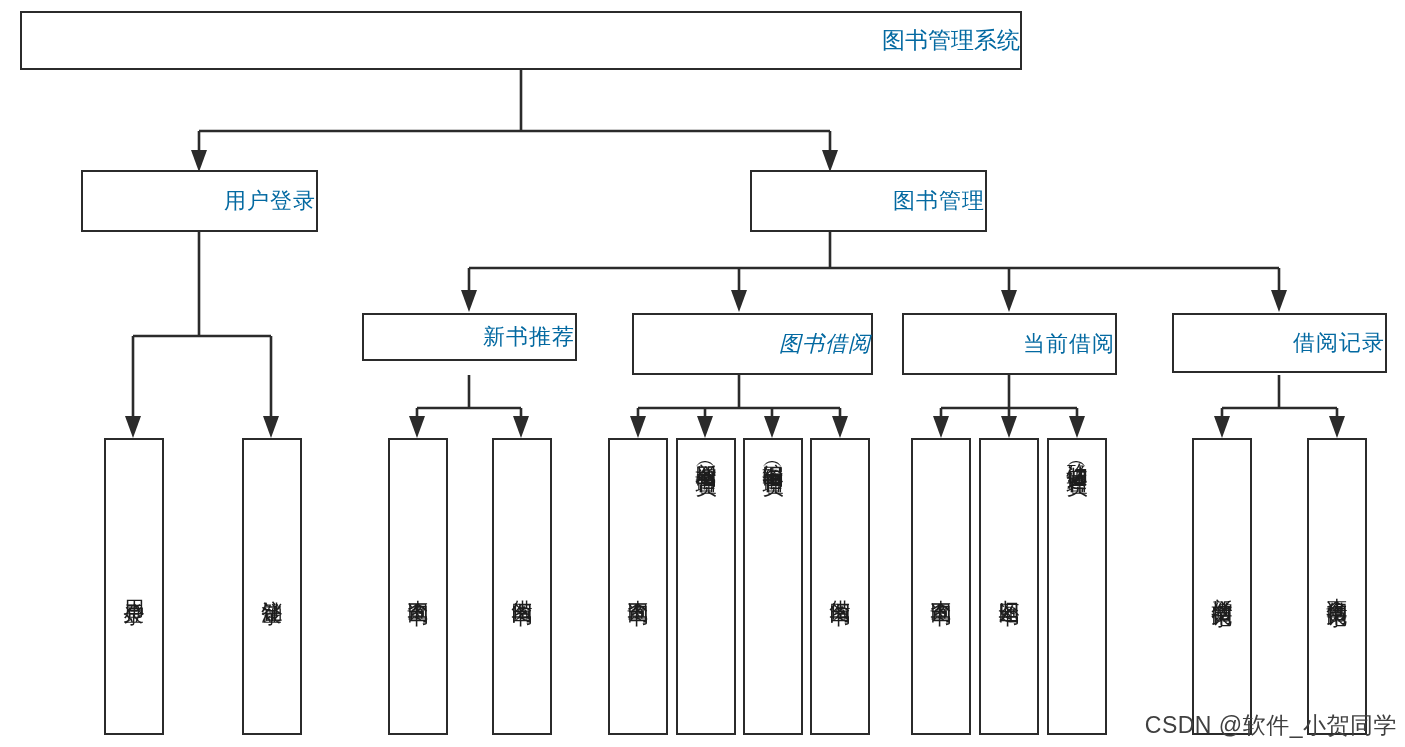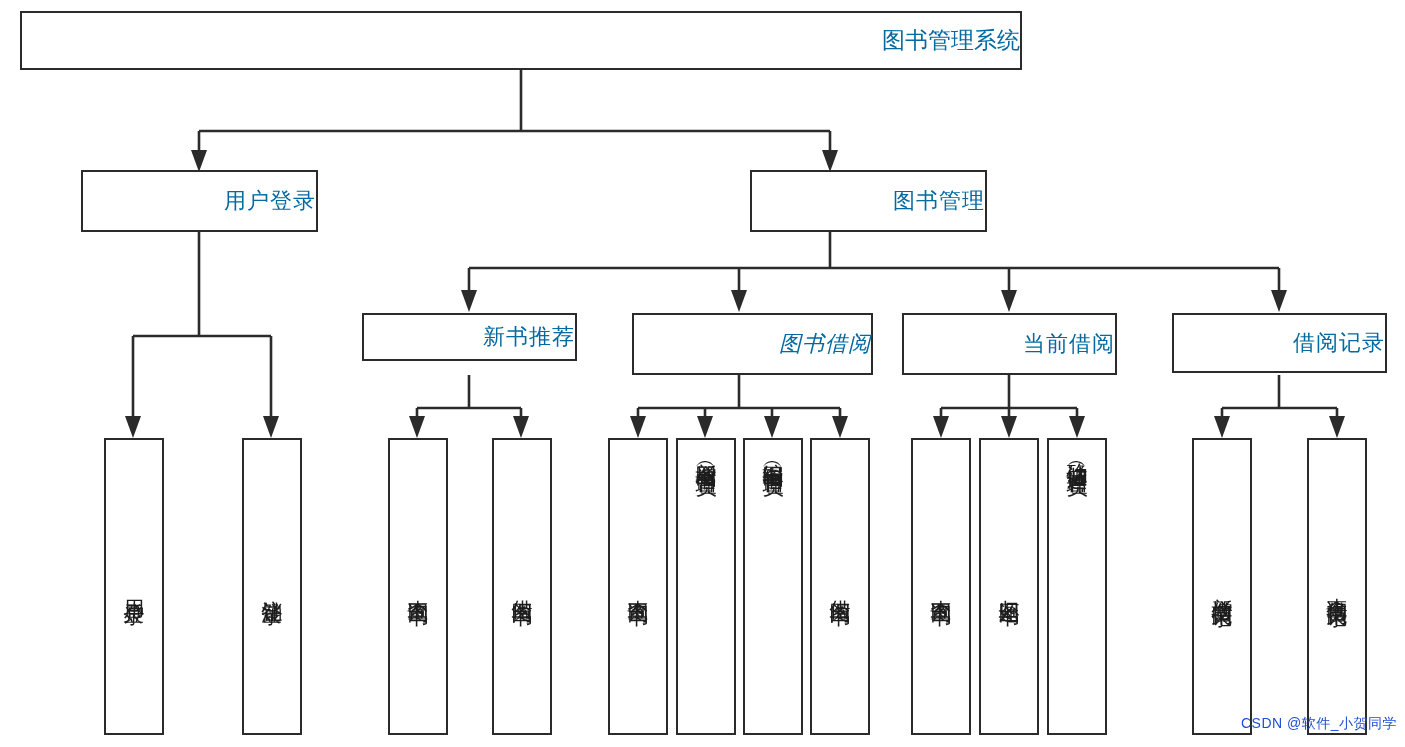--- a/index.html
+++ b/index.html
@@ -48,23 +48,23 @@
     text-orientation:upright;
     white-space:nowrap;
     line-height:1.05;
     padding:6px 0;
   }
   .leaf.align-center{align-items:center;}
   .leaf.align-top{align-items:flex-start;}
   .watermark{
     position:absolute;
     right:8px;
-    bottom:14px;
-    font-size:14px;
-    color:#1d4ed8;
+    bottom:6px;
+    font-size:23px;
+    color:#404040;
     white-space:nowrap;
     letter-spacing:0.5px;
     pointer-events:none;
   }
   svg.edges{
     position:absolute;left:0;top:0;width:1405px;height:747px;
     pointer-events:none;
   }
   svg.edges path,svg.edges line{
     stroke:#2b2b2b;

